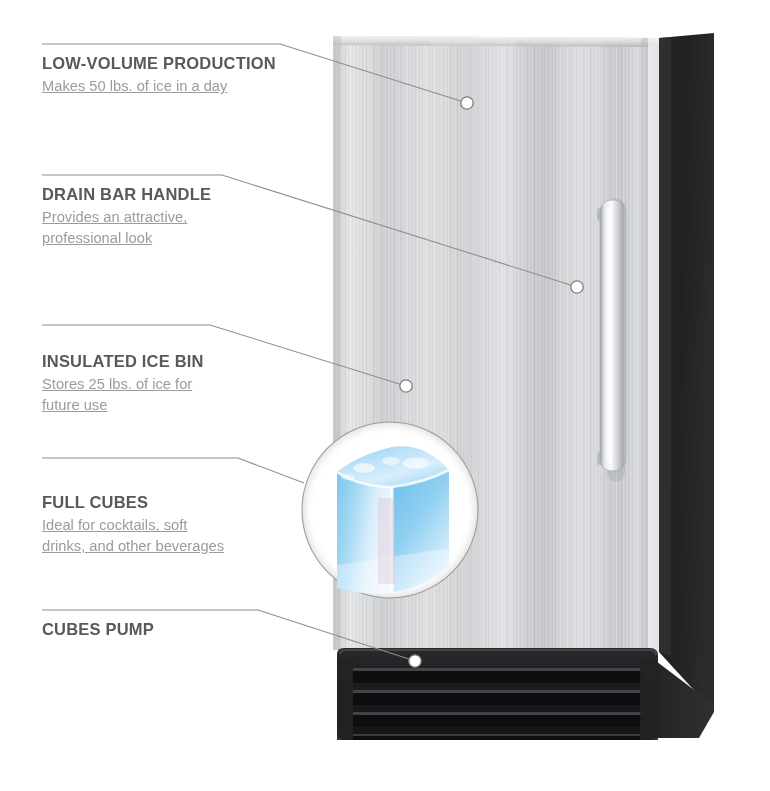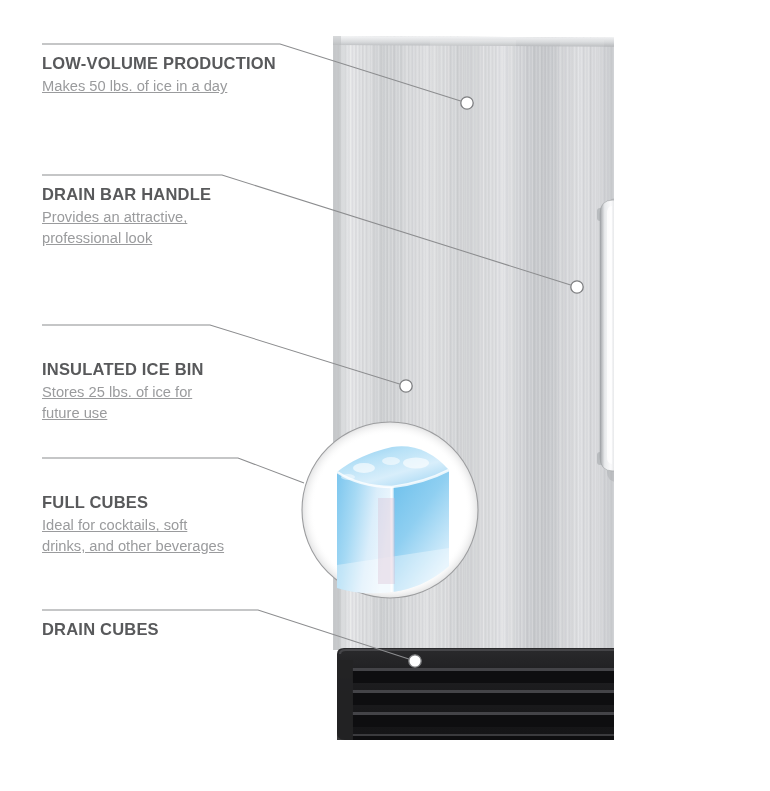--- a/index.html
+++ b/index.html
@@ -7,21 +7,21 @@
     margin: 0;
     padding: 0;
     background: #ffffff;
   }
   body {
     font-family: "Liberation Sans", sans-serif;
     -webkit-font-smoothing: antialiased;
   }
   #infographic {
     position: relative;
-    width: 614px;
+    width: 770px;
     height: 791px;
     background: #ffffff;
     overflow: hidden;
   }
 
   
   #product-svg {
     position: absolute;
     left: 0;
     top: 0;
@@ -58,21 +58,21 @@
     font-size: 14.7px;
     font-weight: normal;
     color: #9a9b9d;
     line-height: 1.38;
     margin: 0;
     text-decoration: underline;
   }
 
   #callout-0 { top: 54px; }
   #callout-1 { top: 185px; }
-  #callout-2 { top: 360px; }
+  #callout-2 { top: 352px; }
   #callout-3 { top: 493px; }
   #callout-4 { top: 620px; }
 </style>
 </head>
 <body>
 
 <div id="infographic">
 
   <svg id="product-svg" viewBox="0 0 770 791">
     <defs>
@@ -283,16 +283,16 @@
     <p class="callout-title">INSULATED ICE BIN</p>
     <p class="callout-desc">Stores 25 lbs. of ice for<br>future use</p>
   </div>
 
   <div class="callout" id="callout-3">
     <p class="callout-title">FULL CUBES</p>
     <p class="callout-desc">Ideal for cocktails, soft<br>drinks, and other beverages</p>
   </div>
 
   <div class="callout" id="callout-4">
-    <p class="callout-title">DRAIN CUBES</p>
+    <p class="callout-title">CUBES PUMP</p>
   </div>
 
 </div>
 
 </body></html>

